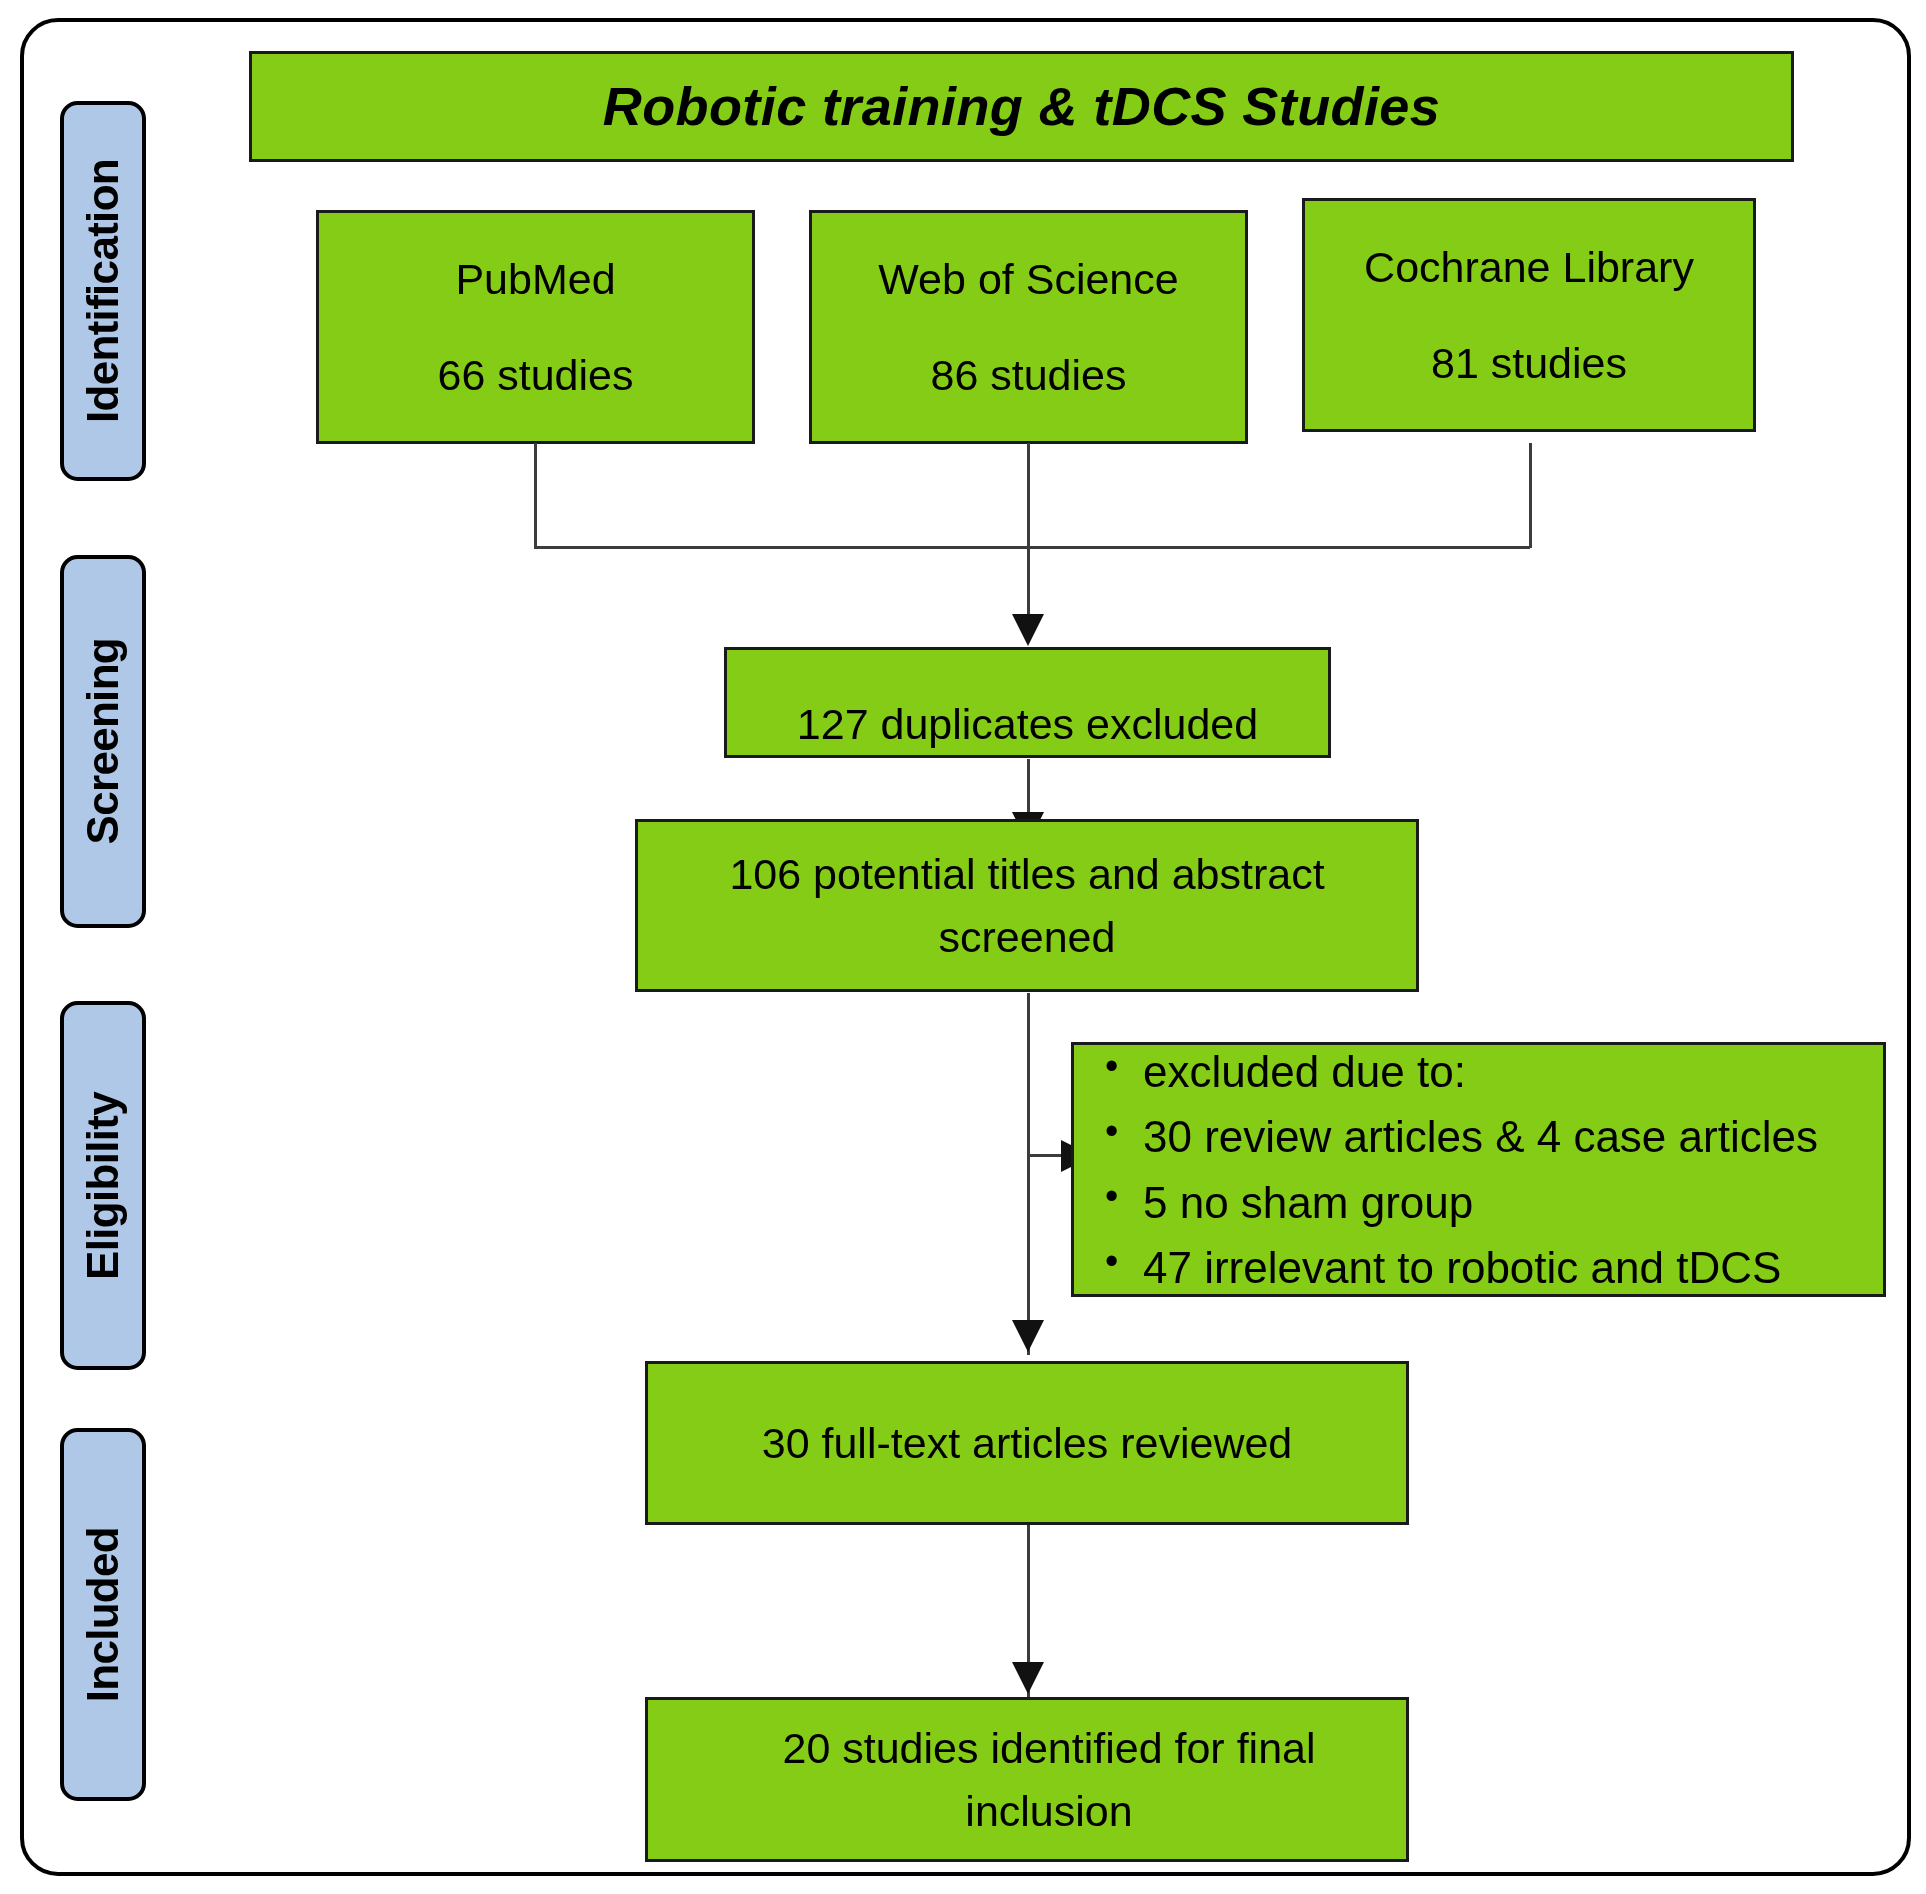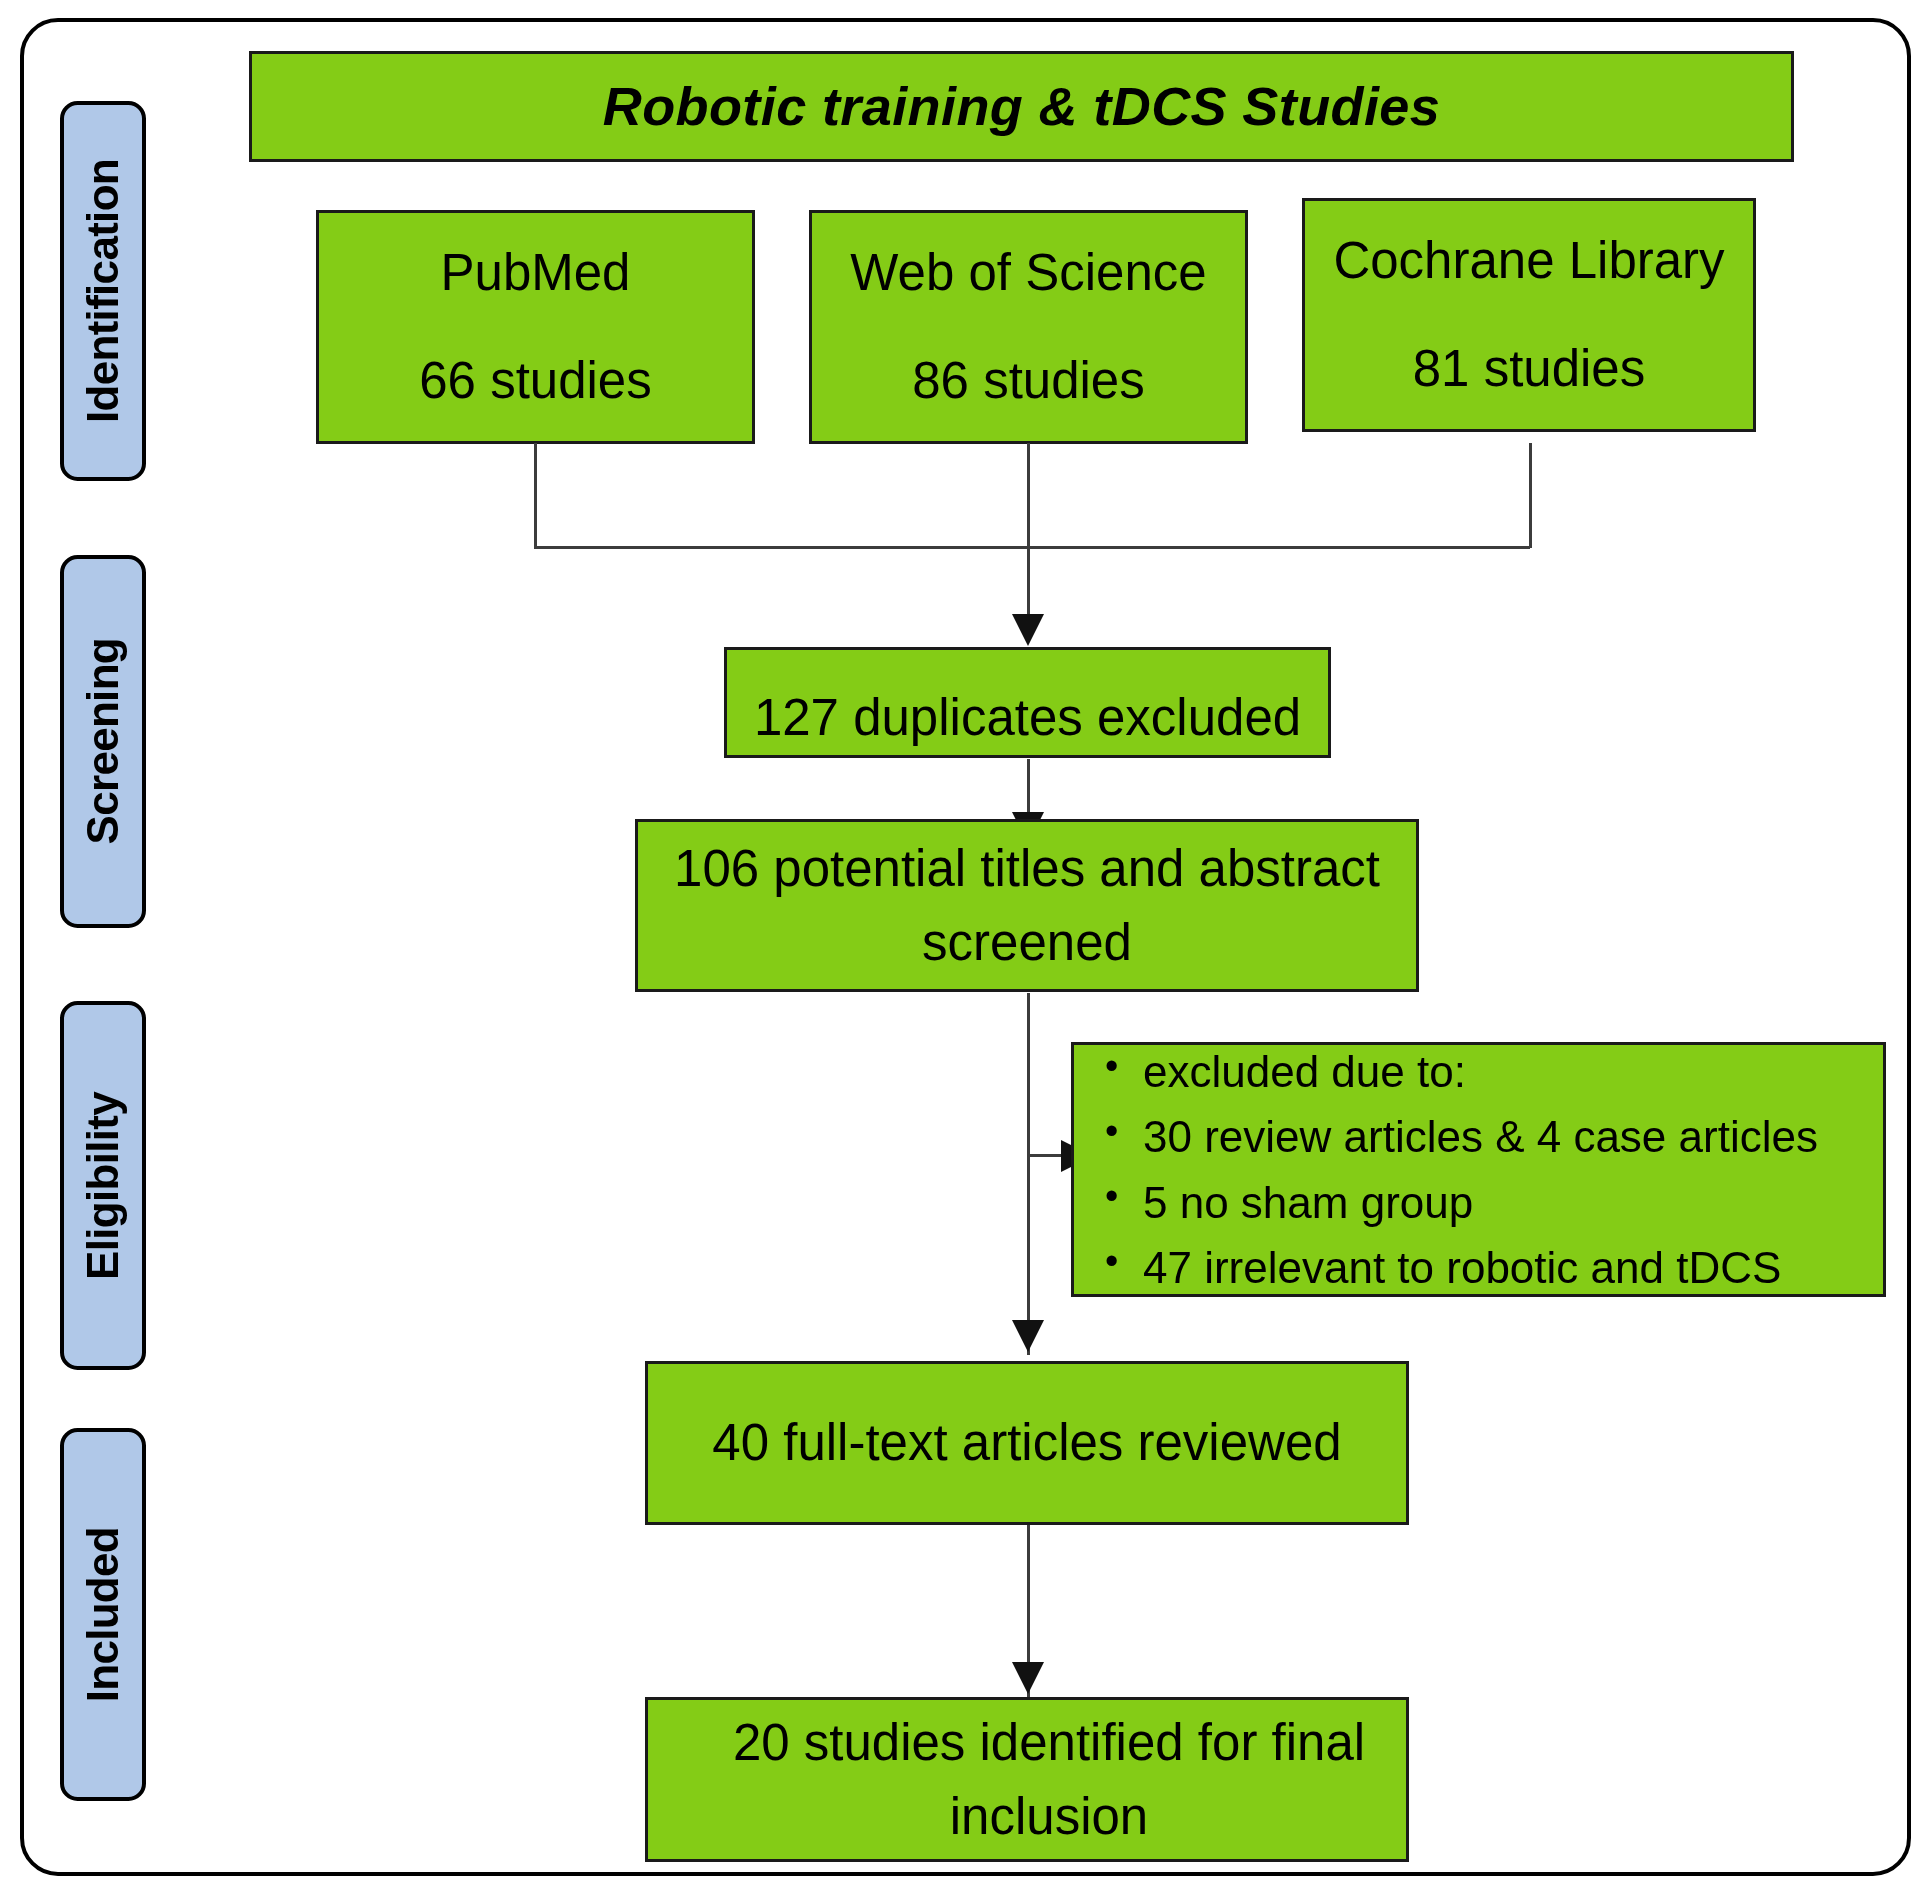--- a/index.html
+++ b/index.html
@@ -57,21 +57,21 @@
     background: #84cc16;
     border: 3.7px solid #1a1a1a;
     box-sizing: border-box;
     display: flex;
     align-items: center;
     justify-content: center;
     text-align: center;
     color: #000000;
   }
   .box .box-text {
-    font-size: 51px;
+    font-size: 43px;
     line-height: 1.45;
     padding: 0 13px;
   }
   
   .title-box .box-text {
     font-weight: bold;
     font-style: italic;
     font-size: 54px;
     letter-spacing: 0.4px;
   }
@@ -210,21 +210,21 @@
   <div class="box bullet-box" style="left:1071px; top:1042px; width:815px; height:255px;">
     <ul class="bullet-list">
       <li>excluded due to:</li>
       <li>30 review articles &amp; 4 case articles</li>
       <li>5 no sham group</li>
       <li>47 irrelevant to robotic and tDCS</li>
     </ul>
   </div>
 
   <div class="box" style="left:645px; top:1361px; width:764px; height:164px;">
-    <div class="box-text">40 full-text articles reviewed</div>
+    <div class="box-text">30 full-text articles reviewed</div>
   </div>
 
   <div class="vline" style="left:1027px; top:1525px; height:174px;"></div>
   <div class="arrow-down" style="left:1012px; top:1662px;"></div>
 
   <div class="box" style="left:645px; top:1697px; width:764px; height:165px;padding-left:44px;">
     <div class="box-text">20 studies identified for final inclusion</div>
   </div>
 
 </div>

